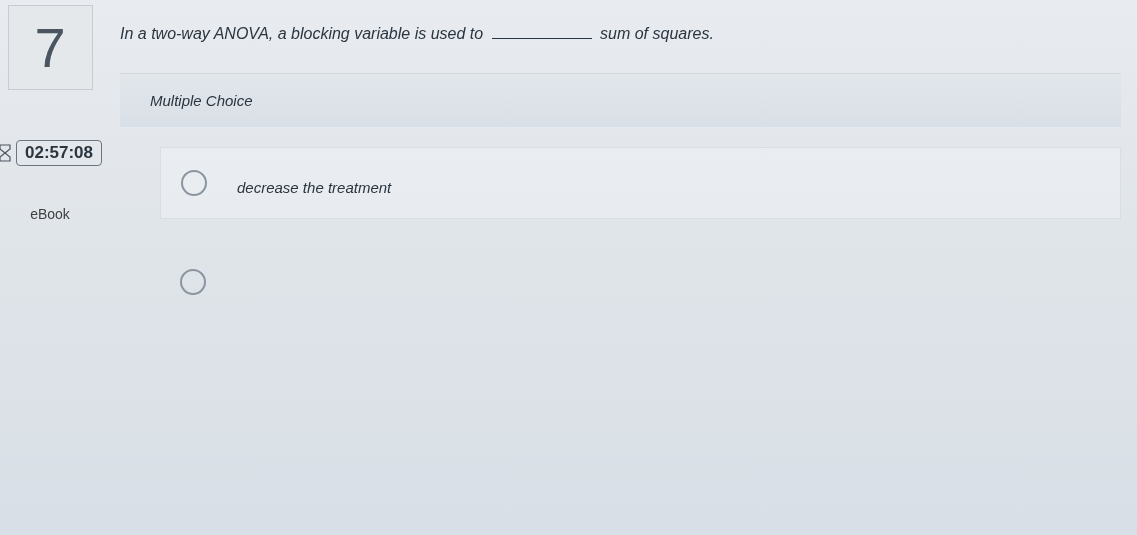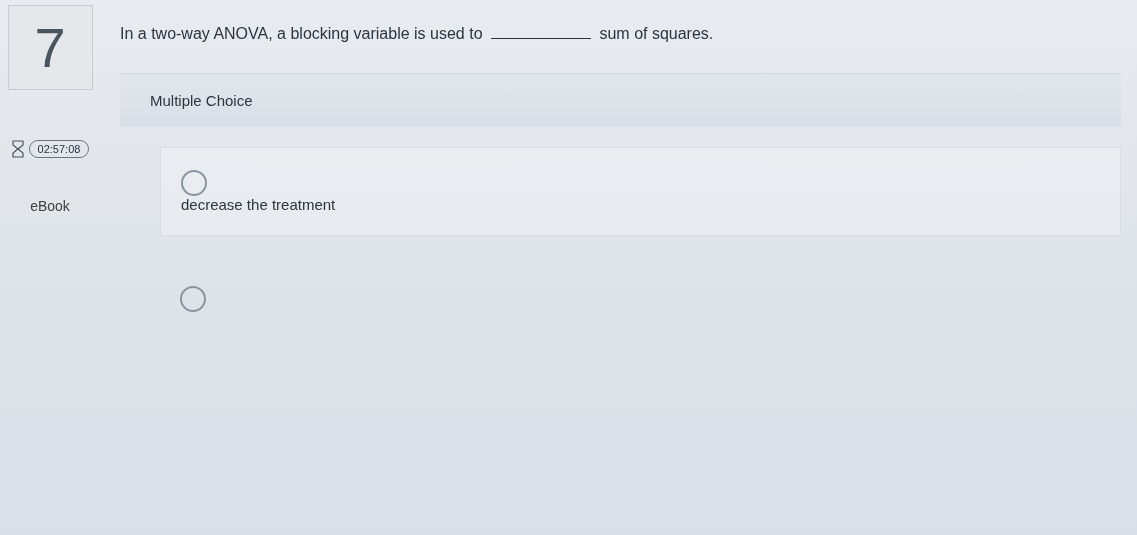--- a/index.html
+++ b/index.html
@@ -46,34 +46,35 @@
       align-items: center;
       gap: 4px;
       margin-bottom: 40px;
     }
     .timer-icon {
       width: 14px;
       height: 18px;
     }
     .timer-badge {
       border: 1.5px solid #6b7680;
-      border-radius: 10px;
+      border-radius: 4px;
       padding: 2px 8px;
-      font-size: 11px;
-      font-weight: normal;
+      font-size: 17px;
+      font-weight: bold;
       color: #2a3540;
     }
     .ebook-link {
       font-size: 14px;
       color: #404040;
       cursor: pointer;
     }
     .main {
       flex: 1;
       padding: 10px 16px 0 20px;
+      font-style: italic;
     }
     .question-text {
       font-size: 16px;
       color: #2a3540;
       padding: 15px 0 30px 0;
     }
     .blank {
       display: inline-block;
       border-bottom: 1px solid #2a3540;
       width: 100px;
@@ -85,25 +86,24 @@
       padding: 18px 30px;
       font-size: 15px;
       color: #2a3540;
       border-top: 1px solid #d0d6dc;
     }
     .options {
       padding: 20px 0 0 40px;
     }
     .option-row {
       display: flex;
-      align-items: flex-start;
+      align-items: flex-end;
       padding: 22px 20px;
       margin-bottom: 28px;
       cursor: pointer;
-      flex-direction: column;
     }
     .option-row.highlighted {
       background: rgba(255,255,255,0.25);
       border: 1px solid rgba(180,190,200,0.3);
     }
     .radio-circle {
       width: 26px;
       height: 26px;
       border: 2px solid #8a95a0;
       border-radius: 50%;

